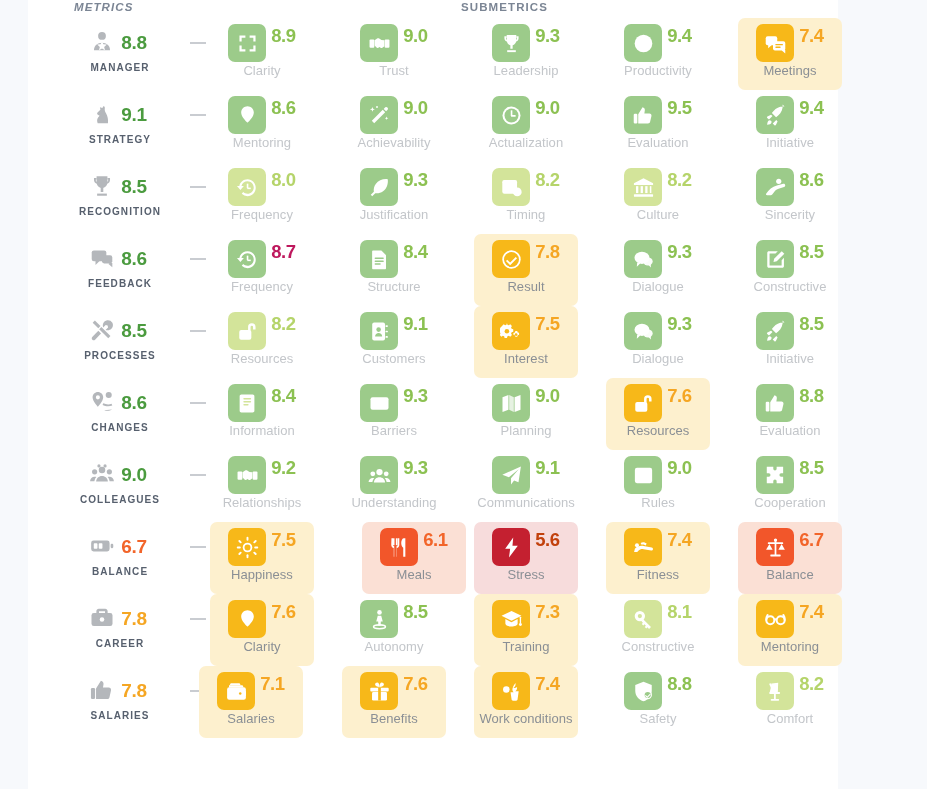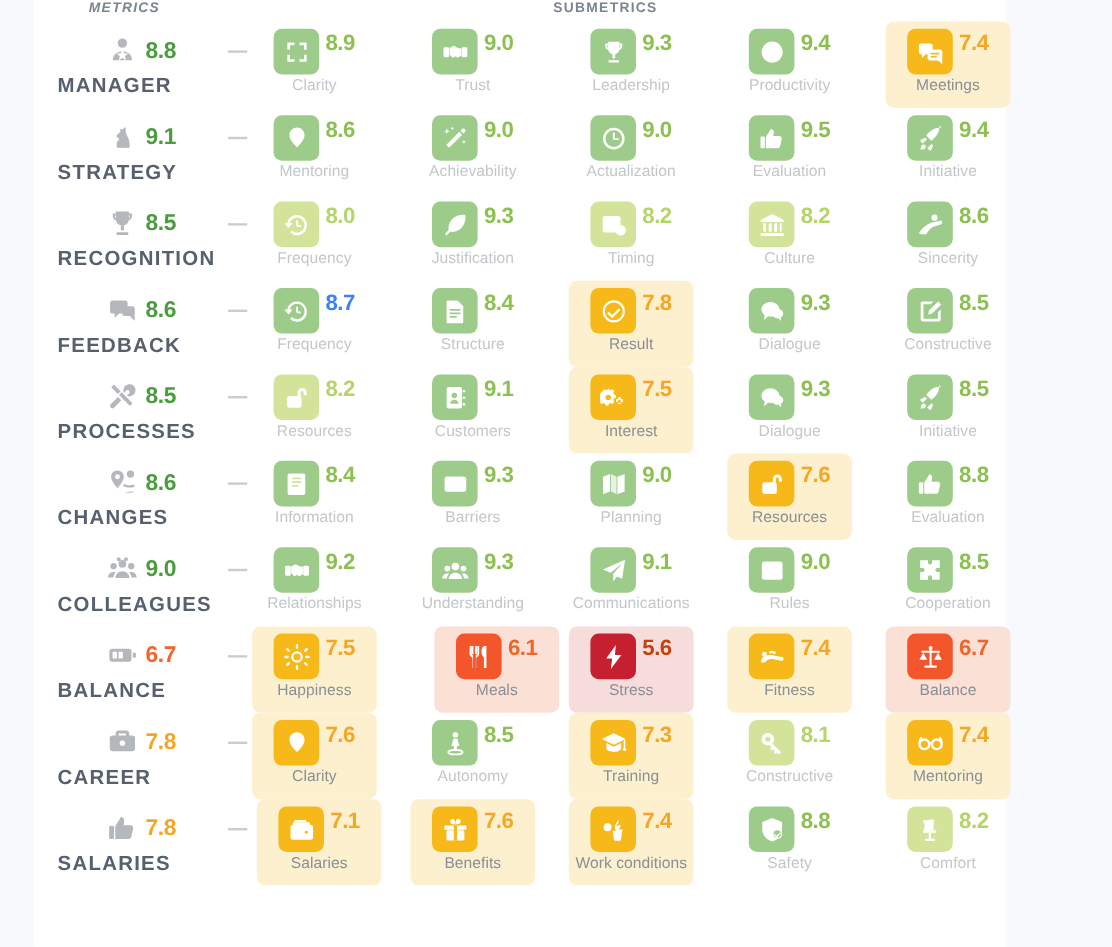--- a/index.html
+++ b/index.html
@@ -66,21 +66,22 @@
     flex: 0 0 26px;
   }
   .metric-ico svg { width: 26px; height: 26px; display: block; fill: #b4b7bb; }
   .metric-score {
     font-size: 19px;
     font-weight: bold;
     letter-spacing: -0.3px;
     line-height: 1;
   }
   .metric-name {
-    font-size: 17px;
+    text-align: center;
+    font-size: 10px;
     font-weight: bold;
     letter-spacing: 1.05px;
     color: #57606e;
     margin-top: -2px;
     white-space: nowrap;
   }
   .dash {
     position: absolute;
     left: 162px; top: 22px;
     width: 16px; height: 2px;
@@ -417,21 +418,21 @@
           <div class="dash"></div>
           <div class="sub" style="left: 182px;">
             <div class="sub-top">
               <span class="tile" style="background:#9ccb8a">
                 <svg viewBox="0 0 24 24" style="fill:#ffffff">
                   <path d="M12 3.4c-4.2 0-7.8 3-8.5 7H1l3.6 4.2L8.2 10.4H5.7c.7-2.9 3.3-5 6.3-5 3.6 0 6.5 2.9 6.5 6.6s-2.9 6.6-6.5 6.6c-1.7 0-3.3-.7-4.5-1.8l-1.5 1.7A8.6 8.6 0 0012 21c4.8 0 8.6-3.9 8.6-8.8S16.8 3.4 12 3.4z"></path>
                   <path d="M11.2 8h1.7v4.7h-1.7z"></path>
                   <path d="M11.8 12.1h3.6v1.6h-3.6z"></path>
                 </svg>
               </span>
-              <span class="sub-score" style="color:#3b82f6">8.7</span>
+              <span class="sub-score" style="color:#be185d">8.7</span>
             </div>
             <div class="sub-name">Frequency</div>
           </div>
           <div class="sub" style="left: 314px;">
             <div class="sub-top">
               <span class="tile" style="background:#9ccb8a">
                 <svg viewBox="0 0 24 24" style="fill:#ffffff">
                   <path d="M5.4 2.6h8.4l5 5v13.6c0 .6-.5 1.1-1.1 1.1H5.4c-.6 0-1.1-.5-1.1-1.1V3.7c0-.6.5-1.1 1.1-1.1z"></path>
                   <path d="M13.8 2.6l5 5h-5z" fill="#fff" opacity="0.5"></path>
                   <rect x="6.9" y="10" width="9.6" height="1.5" rx="0.7" fill="#9ccb8a"></rect>
@@ -923,21 +924,21 @@
                 <svg viewBox="0 0 24 24" style="fill:#b4b7bb">
                   <path d="M6.5 10.6L11 3.4c1.6.3 2.6 1.6 2.4 3.2l-.5 3.2h5.3c1.4 0 2.4 1.2 2.1 2.6l-1.4 6.2c-.2 1-1.1 1.8-2.2 1.8H6.5z"></path>
                   <rect x="1.8" y="10.2" width="3.8" height="10.2" rx="1.2"></rect>
                 </svg>
               </span>
               <span class="metric-score" style="color:#f5a623">7.8</span>
             </div>
             <div class="metric-name">SALARIES</div>
           </div>
           <div class="dash"></div>
-          <div class="sub is-hl hl-amber" style="left: 186px;">
+          <div class="sub is-hl hl-amber" style="left: 171px;">
             <div class="sub-top">
               <span class="tile" style="background:#f7b819">
                 <svg viewBox="0 0 24 24" style="fill:#ffffff">
                   <path d="M4.2 5.4h13.4c.8 0 1.4.6 1.4 1.4v1.1H4.2z"></path>
                   <rect x="2.2" y="7.6" width="19.6" height="13" rx="2.2"></rect>
                   <path d="M14.6 11.8h7.2v4.6h-7.2c-1.3 0-2.3-1-2.3-2.3s1-2.3 2.3-2.3z" fill="#fff"></path>
                   <circle cx="15.9" cy="14.1" r="1.3" fill="#f7b819"></circle>
                   <path d="M6 3.4h9.2l1.2 2H4.8z"></path>
                 </svg>
               </span>

